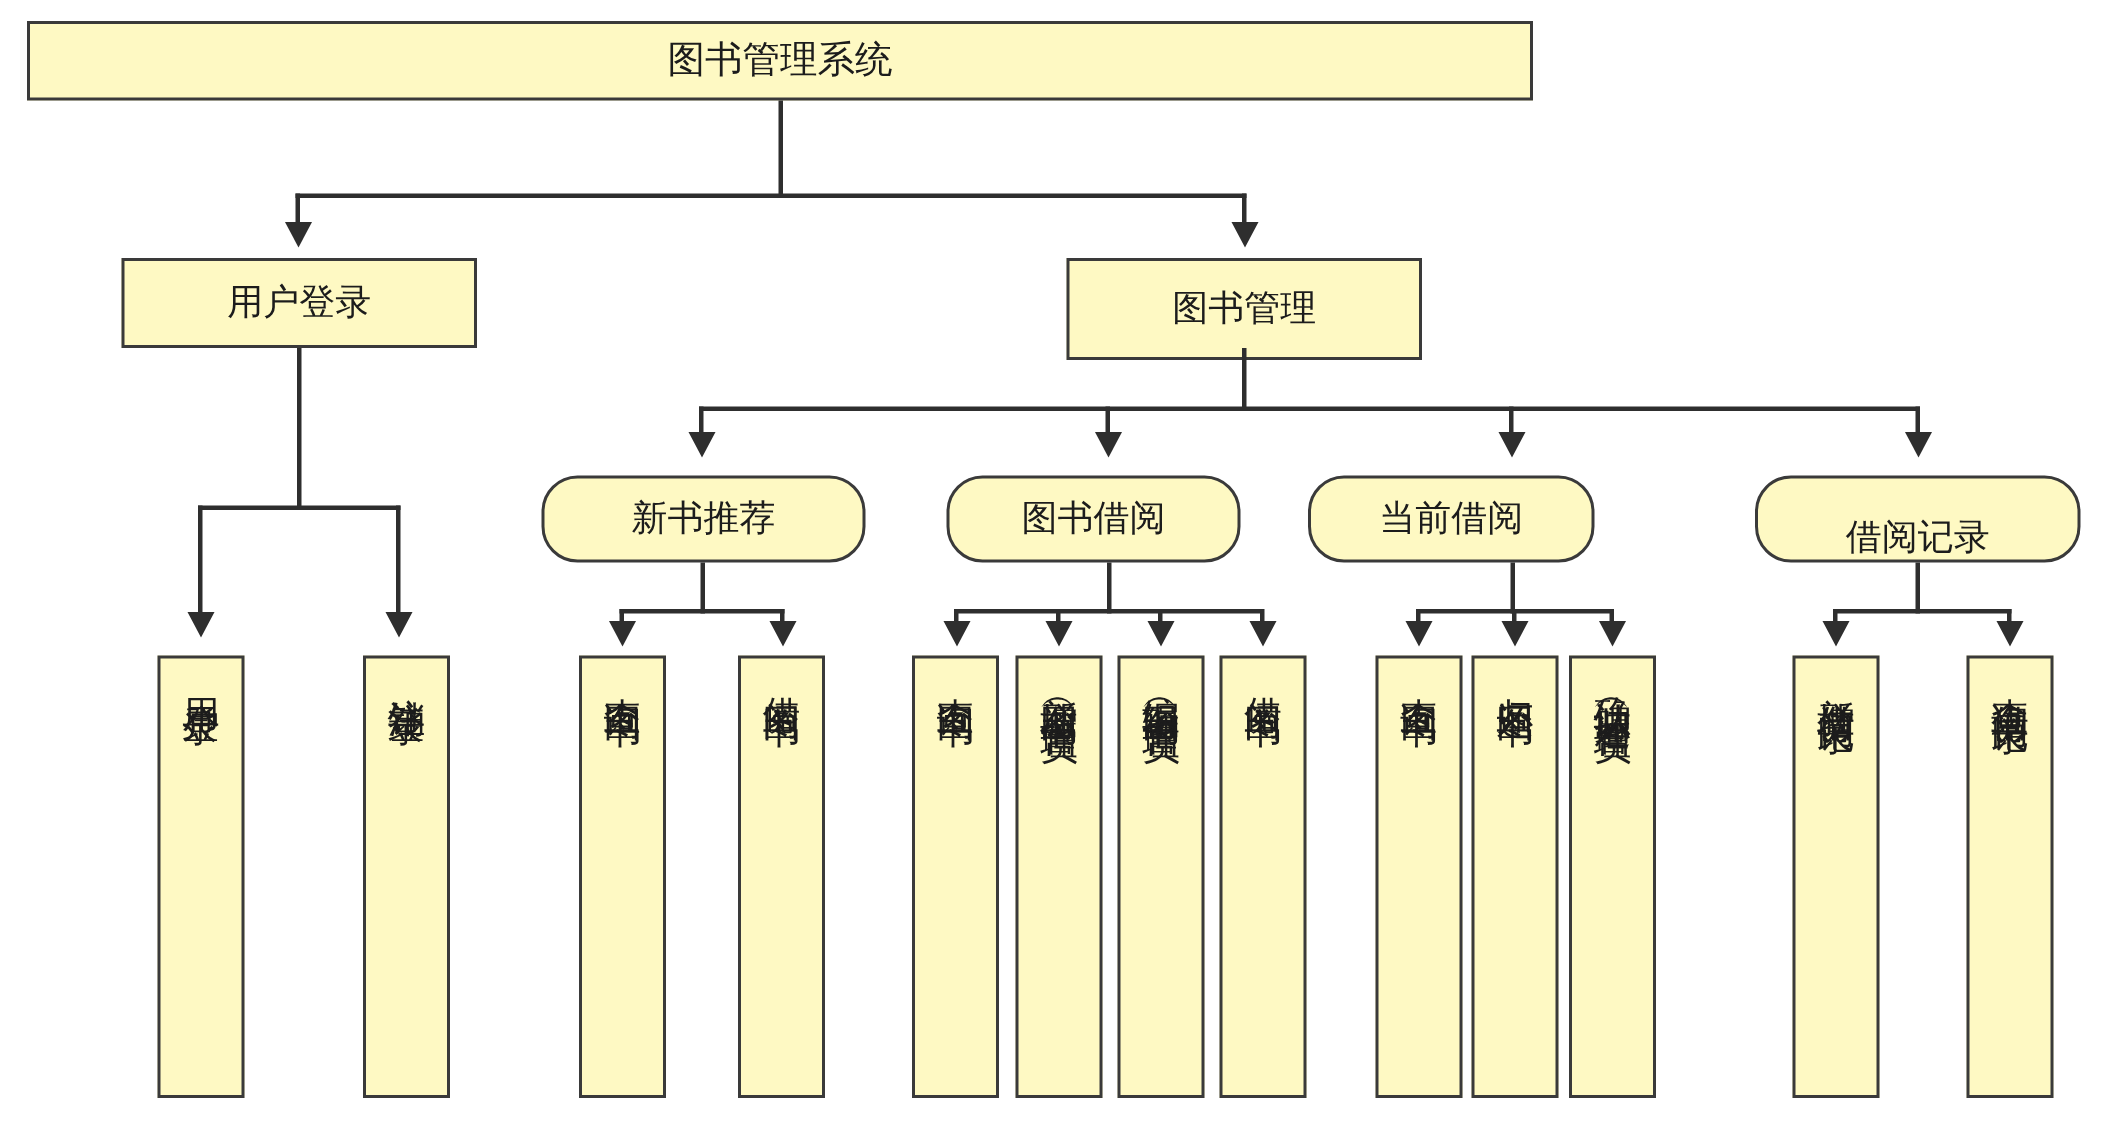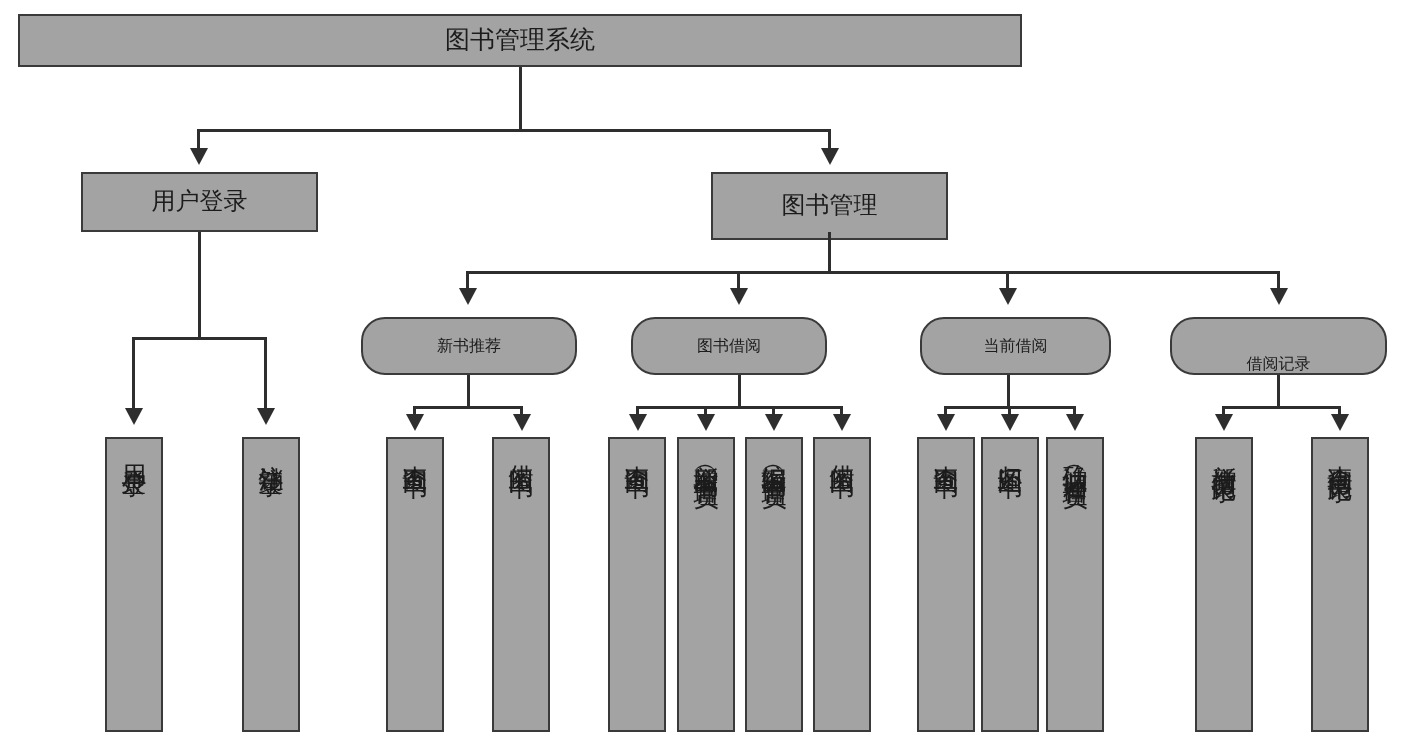--- a/index.html
+++ b/index.html
@@ -15,29 +15,29 @@
     width: 1405px;
     height: 747px;
     background: #ffffff;
     overflow: hidden;
   }
   
   .node {
     position: absolute;
     box-sizing: border-box;
     border: 2.5px solid #3a3a3a;
-    background: #a3a3a3;
+    background: #fef9c3;
     display: flex;
     align-items: center;
     justify-content: center;
     color: #1c1c1c;
   }
   .node.root      { font-size: 25px; }
   .node.level2    { font-size: 24px; }
-  .node.level3    { font-size: 16px; border-radius: 24px; }
+  .node.level3    { font-size: 24px; border-radius: 24px; }
 
   .node .label {
     line-height: 1.15;
     white-space: nowrap;
   }
 
   
   .node.leaf {
     border-width: 2.5px;
     align-items: flex-start;
@@ -128,21 +128,21 @@
 
   <div class="vline" style="left:1277px; top:271px; width:3px; height:20px;"></div>
   <div class="arrow" style="left:1270px; top:288px;"></div>
 
   <div class="node level3" style="left:361px; top:317px; width:216px; height:58px;">
     <span class="label">新书推荐</span>
   </div>
   <div class="node level3" style="left:631px; top:317px; width:196px; height:58px;">
     <span class="label">图书借阅</span>
   </div>
-  <div class="node level3" style="left:920px; top:317px; width:191px; height:58px;">
+  <div class="node level3" style="left:872px; top:317px; width:191px; height:58px;">
     <span class="label">当前借阅</span>
   </div>
   <div class="node level3" style="left:1170px; top:317px; width:217px; height:58px;align-items:flex-end;">
     <span class="label">借阅记录</span>
   </div>
 
   <div class="vline" style="left:467px; top:375px; width:3px; height:34px;"></div>
   <div class="hline" style="left:413px; top:406px; width:110px; height:3px;"></div>
   <div class="vline" style="left:413px; top:406px; width:3px; height:12px;"></div>
   <div class="arrow" style="left:406px; top:414px;"></div>

